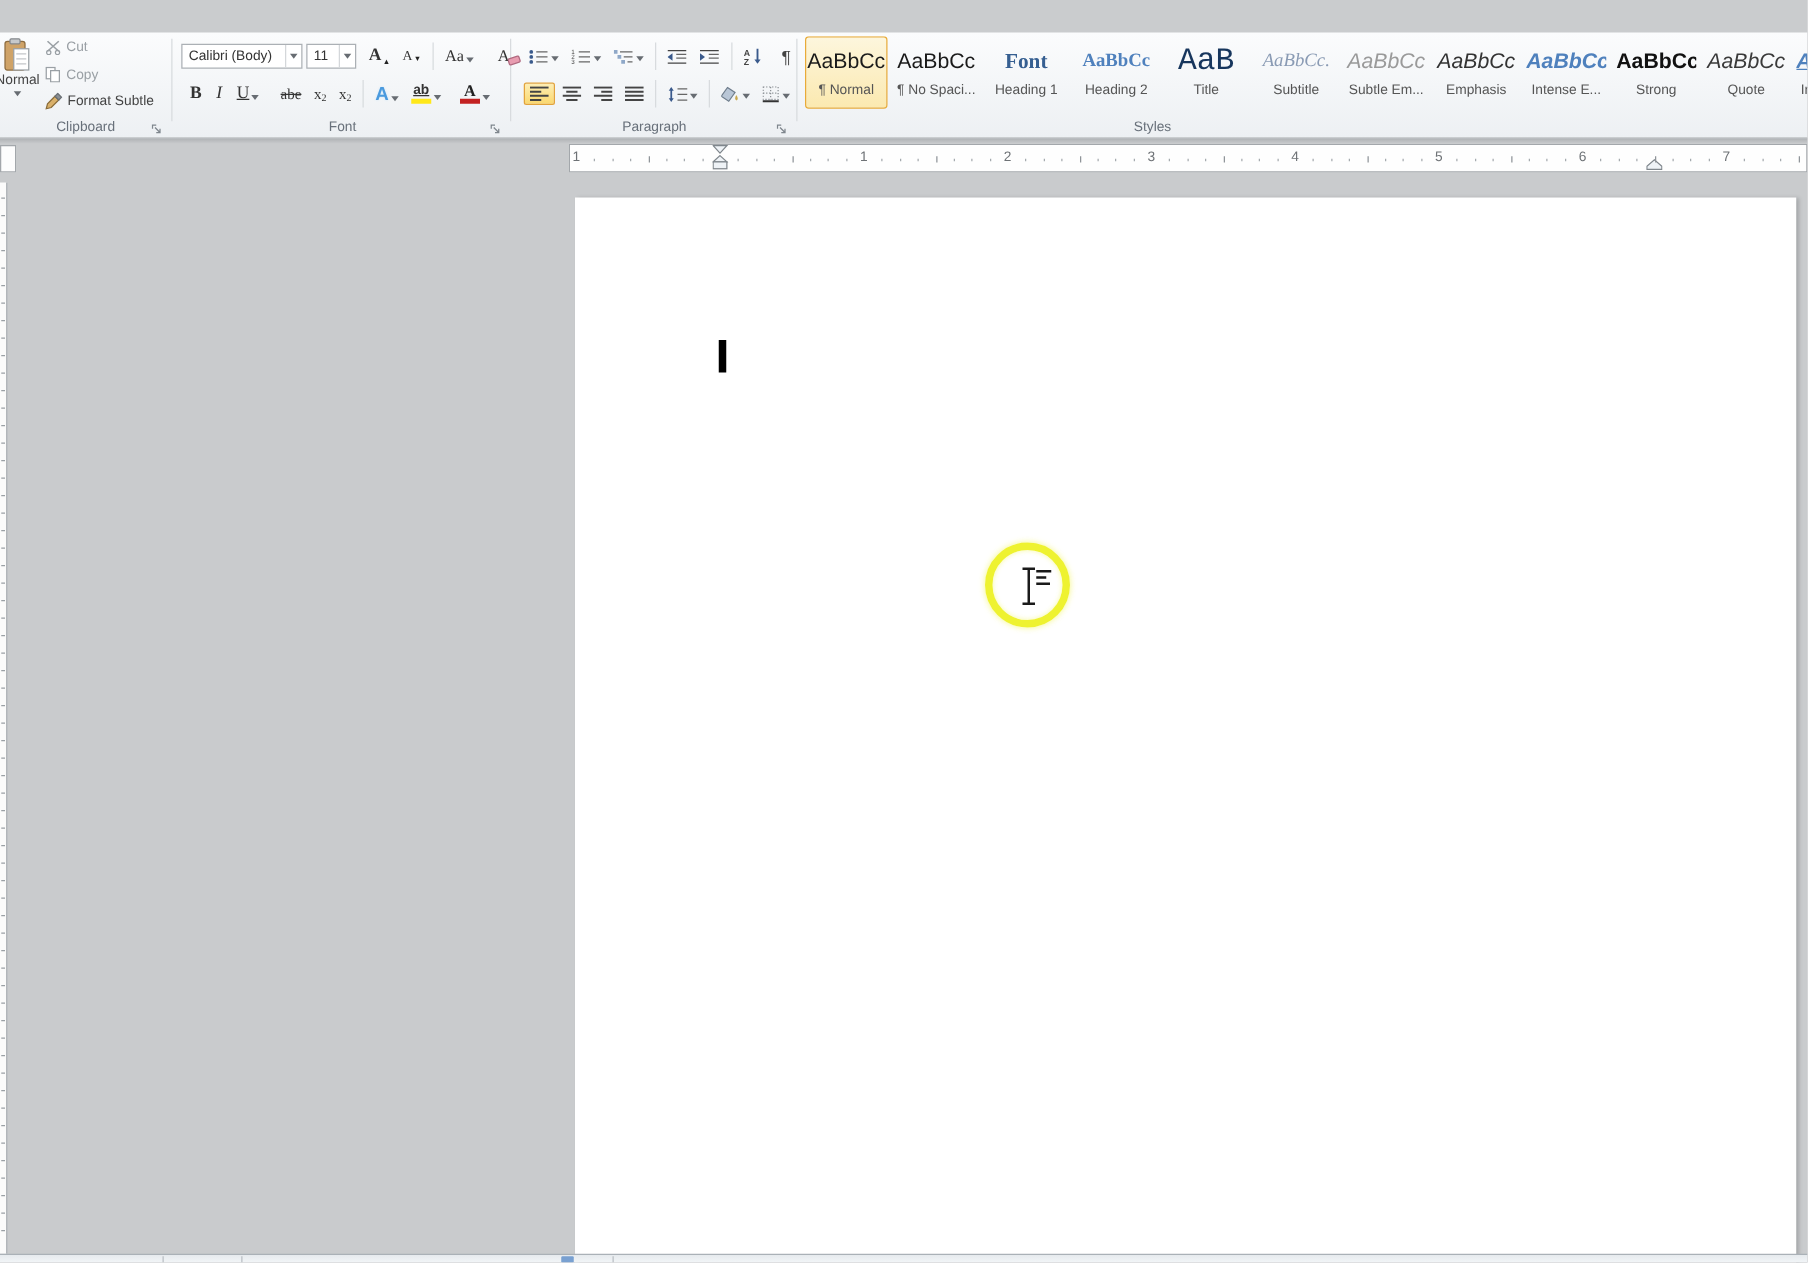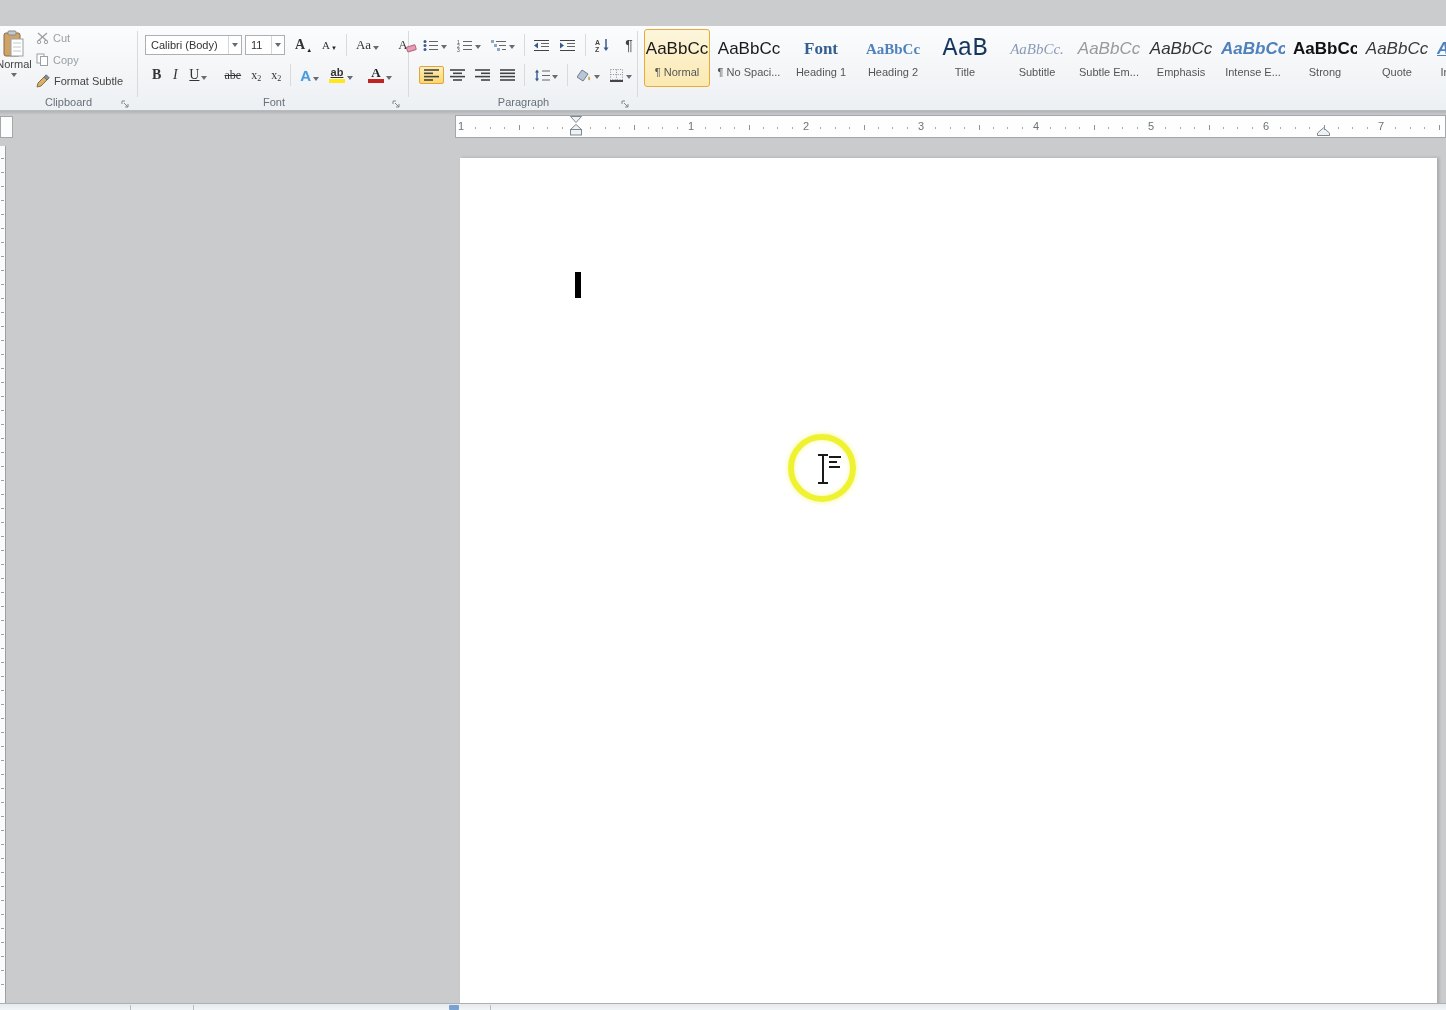--- a/index.html
+++ b/index.html
@@ -443,20 +443,21 @@
           </div>
           <div class="style-item">
             <div class="style-preview sp-quote">AaBbCc</div>
             <div class="style-label">Quote</div>
           </div>
           <div class="style-item">
             <div class="style-preview sp-intenseq">AaBbCc</div>
             <div class="style-label">Intense Q...</div>
           </div>
         </div>
+      <div class="group-label" style="right:240px">Styles</div>
     </div>
   </div>
 
   <div class="canvas"></div>
   <div class="ribbon-shadow"></div>
 
   <div class="page"></div>
   <div class="caret"></div>
 
   <div class="ruler-corner"></div>

